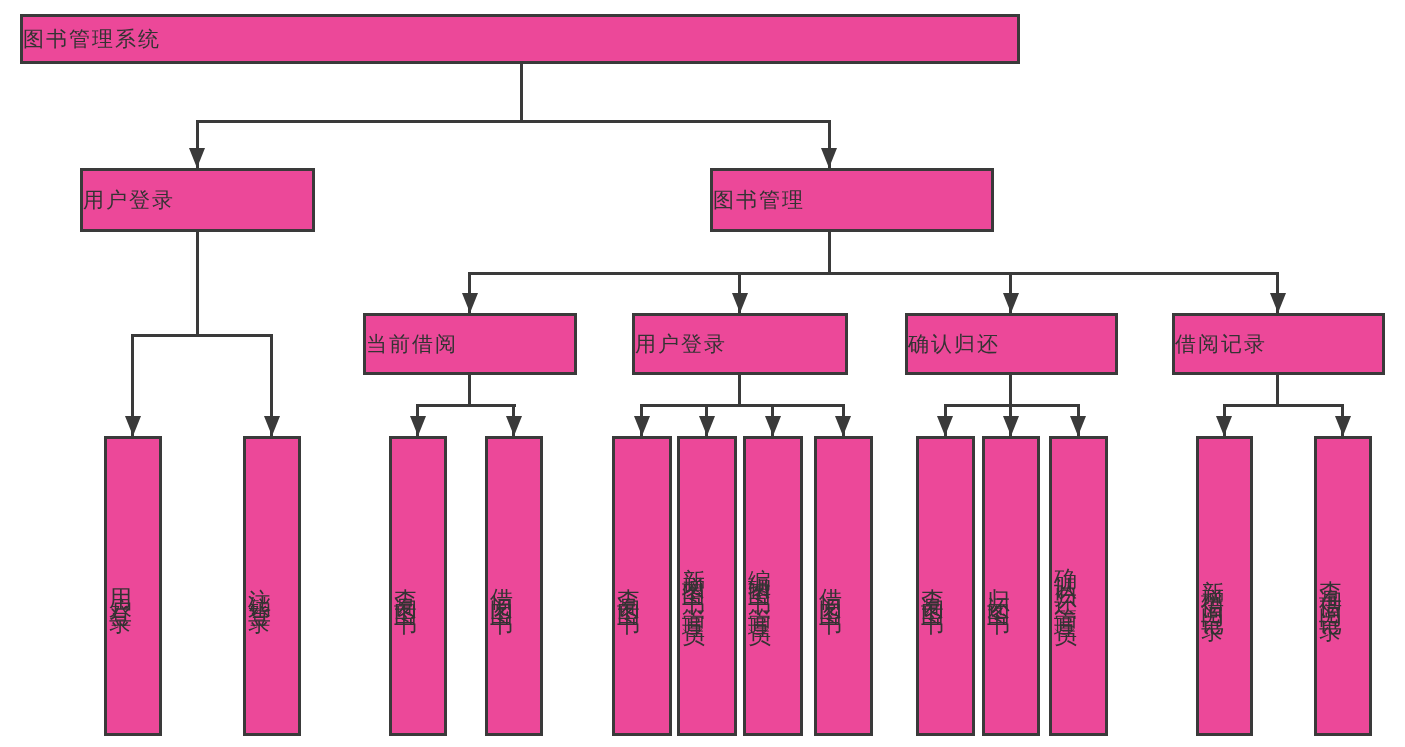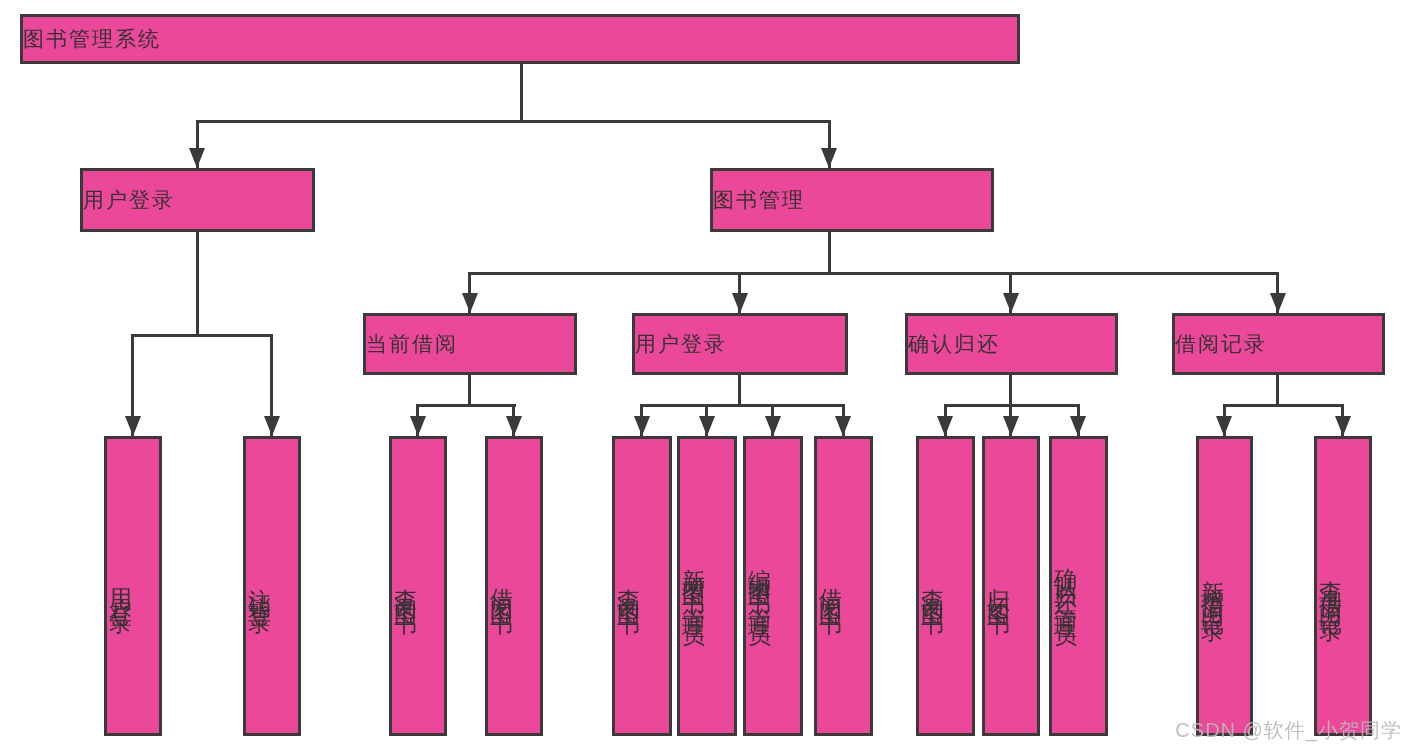--- a/index.html
+++ b/index.html
@@ -184,15 +184,14 @@
     <span>确认归还（管理员）</span>
   </div>
 
   <div class="box leaf" style="left:1196px;top:436px;width:57px;height:300px">
     <span>新增借阅记录</span>
   </div>
   <div class="box leaf" style="left:1314px;top:436px;width:58px;height:300px">
     <span>查询借阅记录</span>
   </div>
 
-  <div class="watermark">CSDN @软件_小贺同学</div>
 
 </div>
 
 </body></html>

